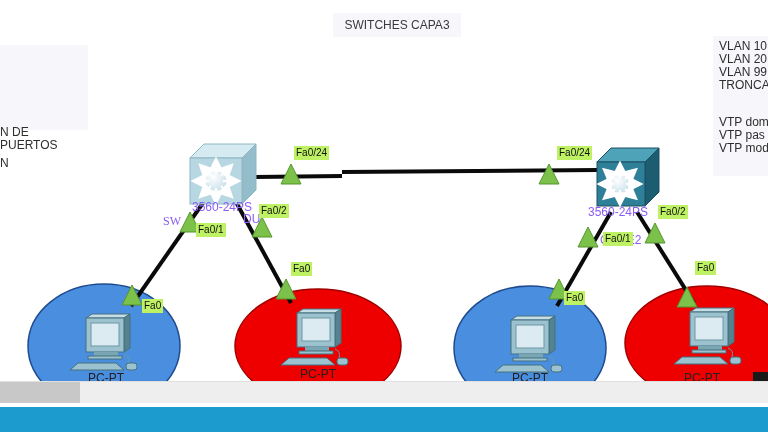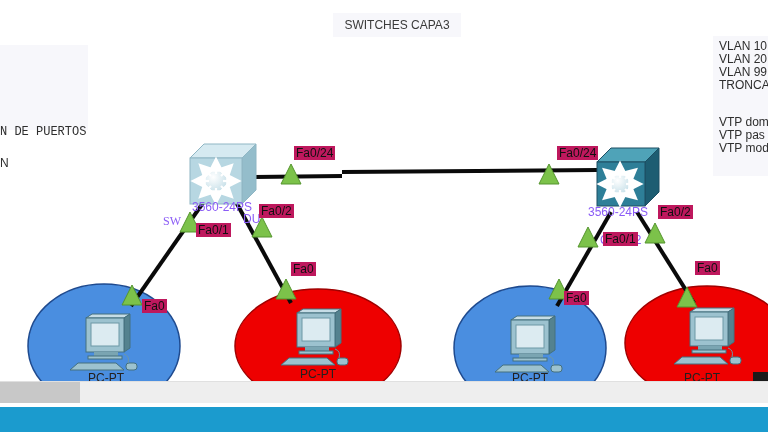--- a/index.html
+++ b/index.html
@@ -1,31 +1,31 @@
 <!DOCTYPE html>
 <html><head>
 <meta charset="utf-8">
 <style>
   html,body{margin:0;padding:0;}
   .stage{position:relative;width:768px;height:432px;background:#ffffff;overflow:hidden;
          font-family:"Liberation Sans","DejaVu Sans",sans-serif;}
   .note{position:absolute;background:#f7f7fb;color:#2e2e2e;font-size:12px;line-height:13px;z-index:3;}
   .titlebox{position:absolute;left:333px;top:13px;width:128px;height:24px;background:#f7f7fb;
             color:#3a3a3a;font-size:12px;text-align:center;line-height:24px;z-index:3;}
-  .portlabel{position:absolute;background:#be185d;color:#101010;font-size:12px;line-height:14px;
+  .portlabel{position:absolute;background:#bef264;color:#101010;font-size:10px;line-height:14px;
              padding:0 2px;z-index:4;white-space:nowrap;}
   .devlabel{position:absolute;color:#8b5cf6;font-size:12px;line-height:13px;z-index:3;white-space:nowrap;}
   .pclabel{position:absolute;color:#23201f;font-size:12px;line-height:13px;z-index:3;white-space:nowrap;text-align:right;}
   svg.topo{position:absolute;left:0;top:0;z-index:1;}
   .bar{position:absolute;left:0;width:768px;z-index:6;}
   .bar-track{top:381px;height:21px;background:#eeeeee;border-top:1px solid #e0e0e0;}
   .bar-thumb{position:absolute;left:0;top:0;width:80px;height:21px;background:#c8c8c8;}
   .bar-gap{top:403px;height:4px;background:#ffffff;}
   .bar-blue{top:407px;height:25px;background:#1b9bce;}
-  .leftnote-l1{position:absolute;left:0;top:81px;font-family:Liberation Mono, monospace;}
+  .leftnote-l1{position:absolute;left:0;top:81px;}
   .leftnote-l2{position:absolute;left:0;top:112px;}
 </style>
 </head>
 <body>
 
 <div class="stage">
 
   <svg class="topo" width="768" height="432" viewBox="0 0 768 432">
     <defs>
       <radialGradient id="sph" cx="40%" cy="35%" r="75%">

